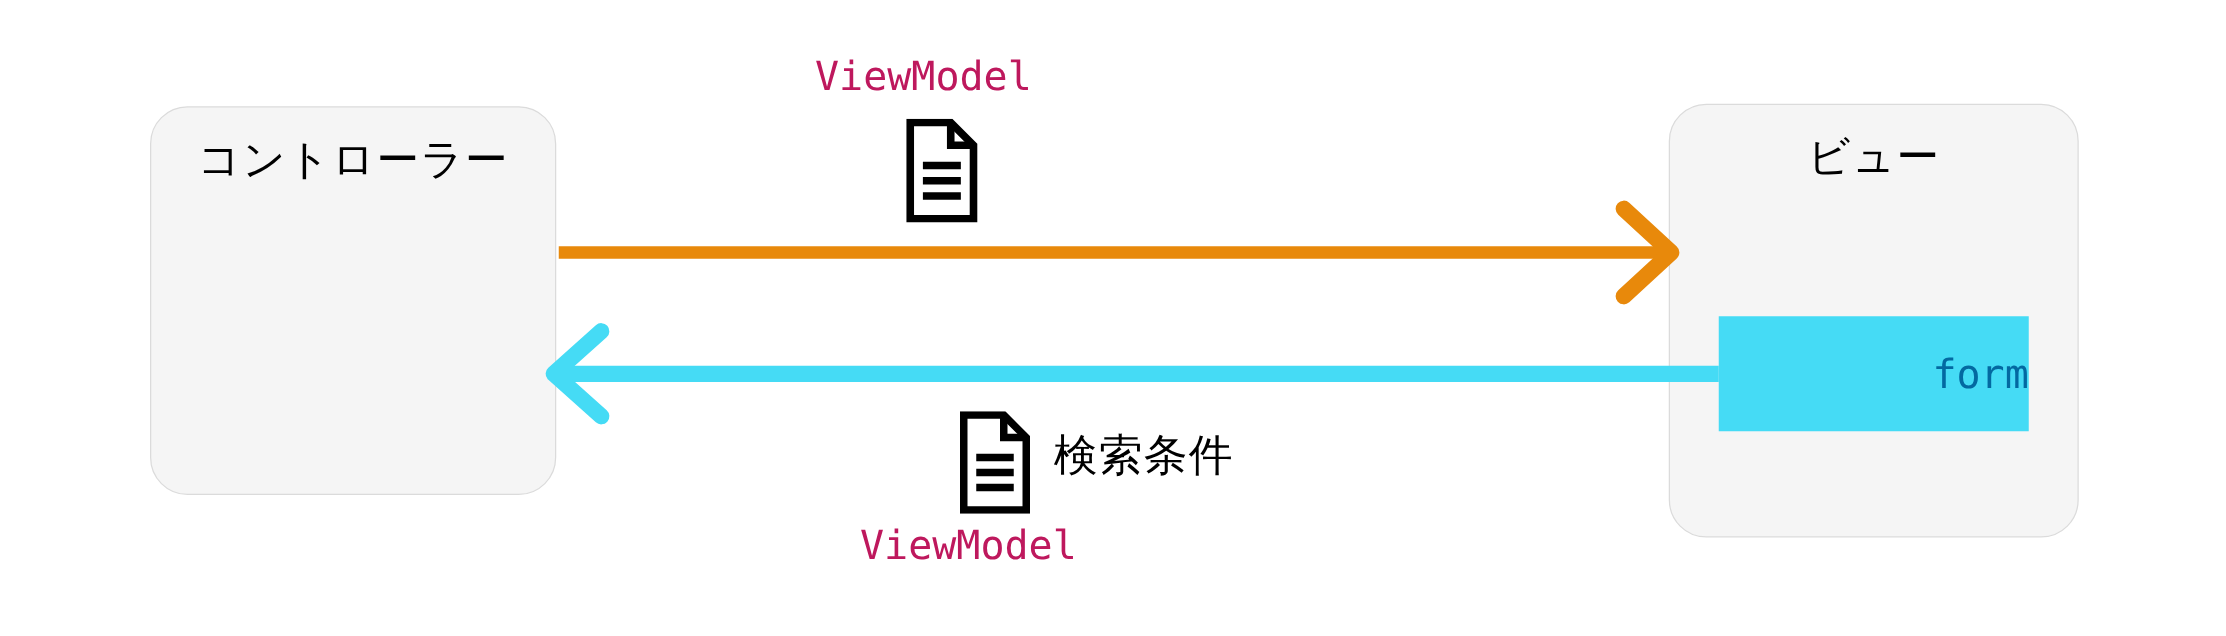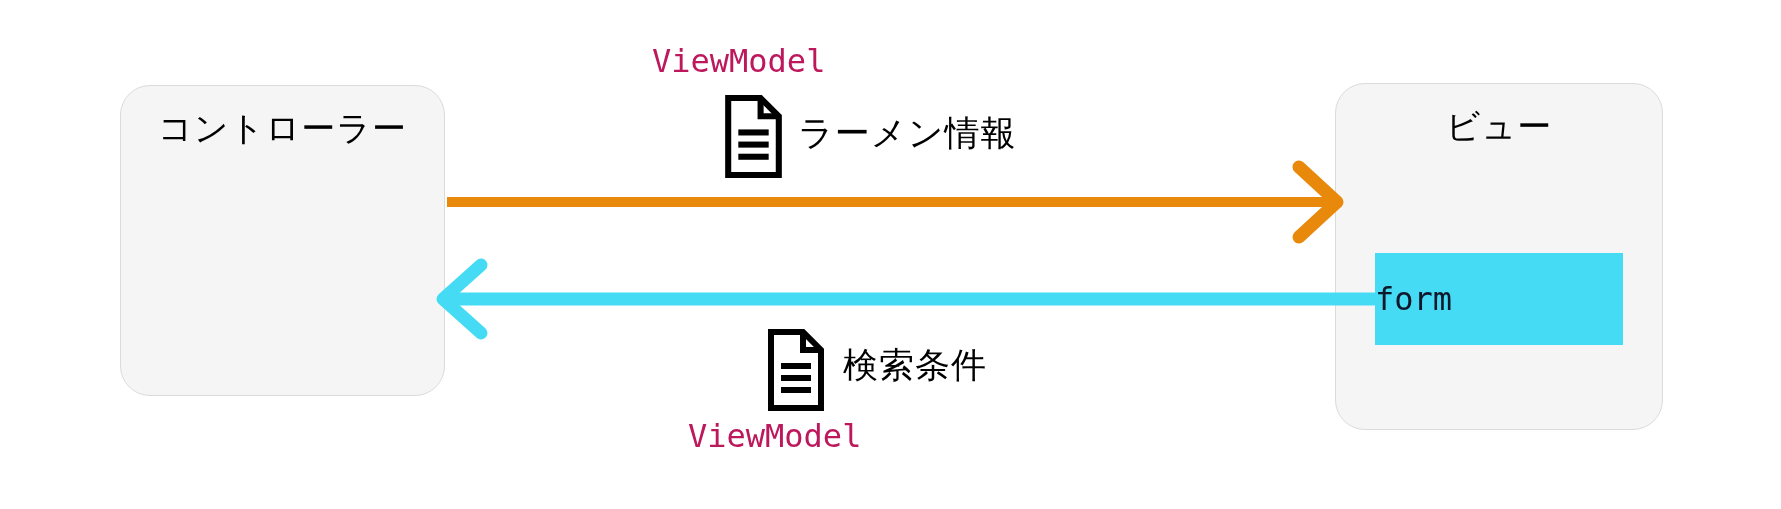--- a/index.html
+++ b/index.html
@@ -30,24 +30,24 @@
     line-height: 1.2;
     color: #000000;
     letter-spacing: 1px;
   }
   #controller-box { left: 120px; top: 85px; width: 325px; height: 311px; }
   #view-box       { left: 1335px; top: 83px; width: 328px; height: 347px; }
   #form-box {
     position: absolute;
     left: 1375px; top: 253px;
     width: 248px; height: 92px;
-    display: flex; align-items: center; justify-content: flex-start;
+    display: flex; align-items: center; justify-content: flex-end;
     font-family: "DejaVu Sans Mono", monospace;
     font-size: 32px;
-    color: #0f172a;
+    color: #0369a1;
   }
   .mono-label {
     position: absolute;
     font-family: "DejaVu Sans Mono", monospace;
     font-size: 32px;
     line-height: 1.1;
     color: #be185d;
     white-space: nowrap;
   }
   #forward-viewmodel-label { left: 652px; top: 44px; }
@@ -105,21 +105,20 @@
   <div class="mono-label" id="forward-viewmodel-label">ViewModel</div>
 
   <svg class="doc-icon" id="forward-document-icon" viewBox="0 0 62 82" xmlns="http://www.w3.org/2000/svg">
     <path d="M6 3 H38 L56 21 V79 H6 Z" fill="#ffffff" stroke="#000000" stroke-width="6" stroke-linejoin="miter"></path>
     <path d="M38 3 V21 H56" fill="none" stroke="#000000" stroke-width="6"></path>
     <line x1="16" y1="37" x2="46" y2="37" stroke="#000000" stroke-width="6"></line>
     <line x1="16" y1="49" x2="46" y2="49" stroke="#000000" stroke-width="6"></line>
     <line x1="16" y1="61" x2="46" y2="61" stroke="#000000" stroke-width="6"></line>
   </svg>
 
-  <div class="payload-label" id="forward-payload-label">ラーメン情報</div>
 
   <svg class="doc-icon" id="reverse-document-icon" viewBox="0 0 62 82" xmlns="http://www.w3.org/2000/svg">
     <path d="M6 3 H38 L56 21 V79 H6 Z" fill="#ffffff" stroke="#000000" stroke-width="6" stroke-linejoin="miter"></path>
     <path d="M38 3 V21 H56" fill="none" stroke="#000000" stroke-width="6"></path>
     <line x1="16" y1="37" x2="46" y2="37" stroke="#000000" stroke-width="6"></line>
     <line x1="16" y1="49" x2="46" y2="49" stroke="#000000" stroke-width="6"></line>
     <line x1="16" y1="61" x2="46" y2="61" stroke="#000000" stroke-width="6"></line>
   </svg>
 
   <div class="payload-label" id="reverse-payload-label">検索条件</div>

